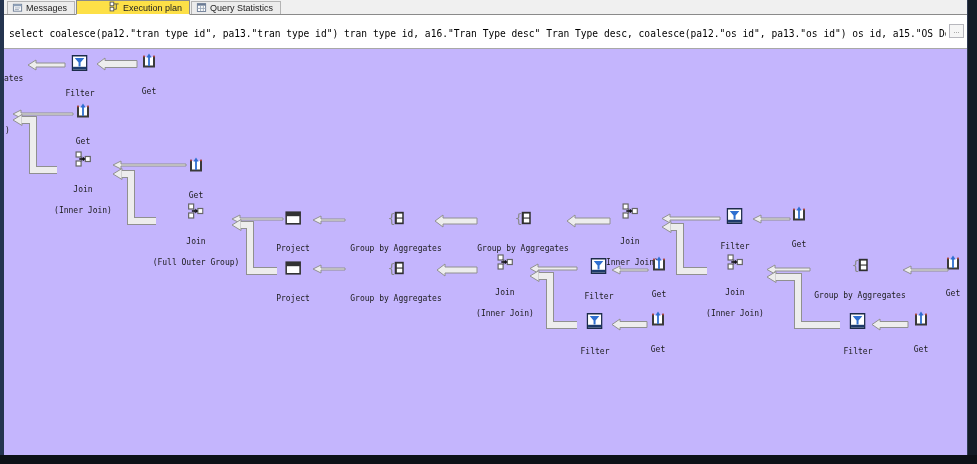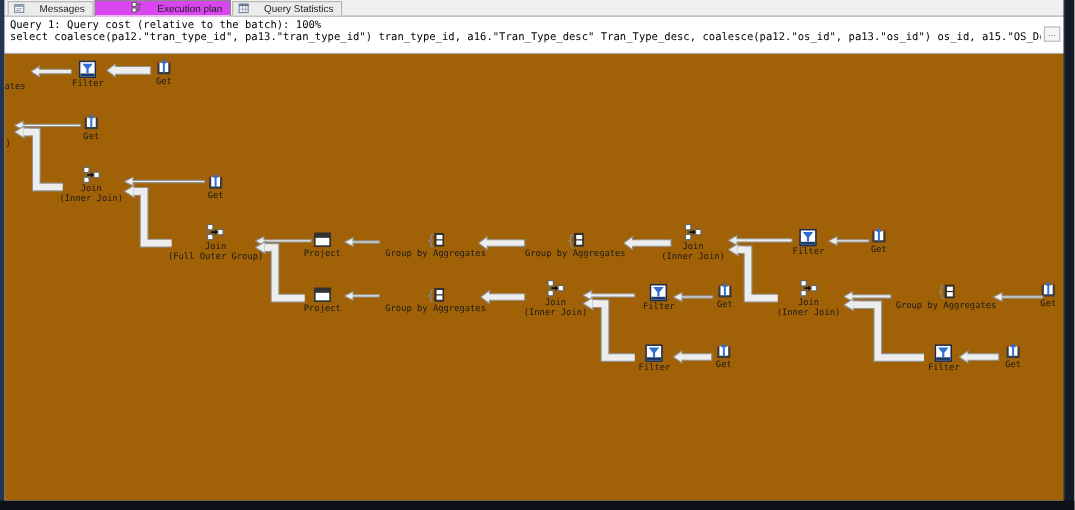--- a/index.html
+++ b/index.html
@@ -5,44 +5,44 @@
   html,body{margin:0;padding:0;background:#d8d8d8;}
   #win{position:relative;width:977px;height:464px;background:#ffffff;overflow:hidden;
        font-family:"Liberation Sans",sans-serif;}
   
   .border-left{position:absolute;left:0;top:0;width:4px;height:464px;background:#24344f;z-index:50;}
   .border-right{position:absolute;right:0;top:0;width:9px;height:464px;background:#141b26;border-left:1px solid #2e3a50;z-index:50;}
   .border-bottom{position:absolute;left:0;bottom:0;width:977px;height:9px;background:#0d1117;z-index:51;}
   
   .tabstrip{position:absolute;left:4px;top:0;right:9px;height:14px;background:#f0f0f0;
             display:flex;align-items:flex-end;padding-left:3px;z-index:10;}
-  .tab{display:flex;align-items:center;gap:13px;height:12px;padding:0 7px 0 4px;
+  .tab{display:flex;align-items:center;gap:3px;height:12px;padding:0 7px 0 4px;
        font-size:9px;color:#222;background:#ececec;border:1px solid #b4b4b4;border-bottom:none;
        margin-right:1px;white-space:nowrap;}
-  .tab.active{background:#d946ef;border:1px solid #8a8a8a;border-bottom:1px solid #fff;
+  .tab.active{background:#fde047;border:1px solid #8a8a8a;border-bottom:1px solid #fff;
               height:13px;margin-bottom:-1px;z-index:12;padding-left:32px;}
   .tab svg{flex:0 0 auto;}
   
   .qpanel{position:absolute;left:4px;top:14px;right:9px;height:33px;background:#fff;
           border-top:1px solid #8a8a8a;border-bottom:1px solid #a8a8a8;z-index:5;}
   .qline{position:absolute;left:5px;right:22px;white-space:nowrap;overflow:hidden;
          font-family:"DejaVu Sans Mono",monospace;font-size:9.6px;color:#000;line-height:11px;}
   .qline.l1{top:2px;}
   .qline.l2{top:13px;}
   .qexpand{position:absolute;right:4px;top:9px;width:15px;height:14px;background:#f5f5f5;
            border:1px solid #b7b7bd;font-size:8px;line-height:10px;color:#777;text-align:center;
            padding:0;cursor:default;}
   
-  .canvas{position:absolute;left:4px;top:48px;right:9px;bottom:9px;background:#a16207;overflow:hidden;z-index:1;}
+  .canvas{position:absolute;left:4px;top:48px;right:9px;bottom:9px;background:#c4b5fd;overflow:hidden;z-index:1;}
   .pnode{position:absolute;transform:translateX(-50%);display:flex;flex-direction:column;
          align-items:center;width:max-content;}
   .picon{display:block;width:16px;height:16px;}
   .plabel{font-family:"DejaVu Sans Mono",monospace;font-size:8px;line-height:9px;color:#1a1a1a;
-          margin-top:0;white-space:nowrap;text-align:center;}
-  .plabel.sub{margin-top:0;text-align:right;}
+          margin-top:18px;white-space:nowrap;text-align:center;}
+  .plabel.sub{margin-top:12px;text-align:right;}
   .cutlabel{position:absolute;font-family:"DejaVu Sans Mono",monospace;font-size:8px;color:#1a1a1a;
             white-space:nowrap;}
   .parrow{position:absolute;}
 </style>
 </head>
 <body>
 
 <div id="win">
 
   <div class="tabstrip">
@@ -75,21 +75,20 @@
             <line x1="5" y1="4" x2="5" y2="10" stroke="#9aa6b8"></line>
             <line x1="8" y1="4" x2="8" y2="10" stroke="#9aa6b8"></line>
             <line x1="1.5" y1="7" x2="10.5" y2="7" stroke="#9aa6b8"></line>
           </svg>
       </span>
       <span>Query Statistics</span>
     </div>
   </div>
 
   <div class="qpanel">
-    <div class="qline l1">Query 1: Query cost (relative to the batch): 100%</div>
     <div class="qline l2">select coalesce(pa12."tran_type_id", pa13."tran_type_id") tran_type_id, a16."Tran_Type_desc" Tran_Type_desc, coalesce(pa12."os_id", pa13."os_id") os_id, a15."OS_Desc" O.</div>
     <button class="qexpand">...</button>
   </div>
 
   <div class="canvas">
       <span class="cutlabel" style="left: 0px; top: 26px;">ates</span>
       <span class="cutlabel" style="left: 1px; top: 78px;">)</span>
       <div class="pnode" style="left: 76px; top: 7px;">
         <span class="picon"><svg width="16" height="16" viewBox="0 0 16 16">
             <rect x="0.75" y="0.75" width="14.5" height="14.5" fill="#fff" stroke="#1c2b4a" stroke-width="1.5"></rect>

